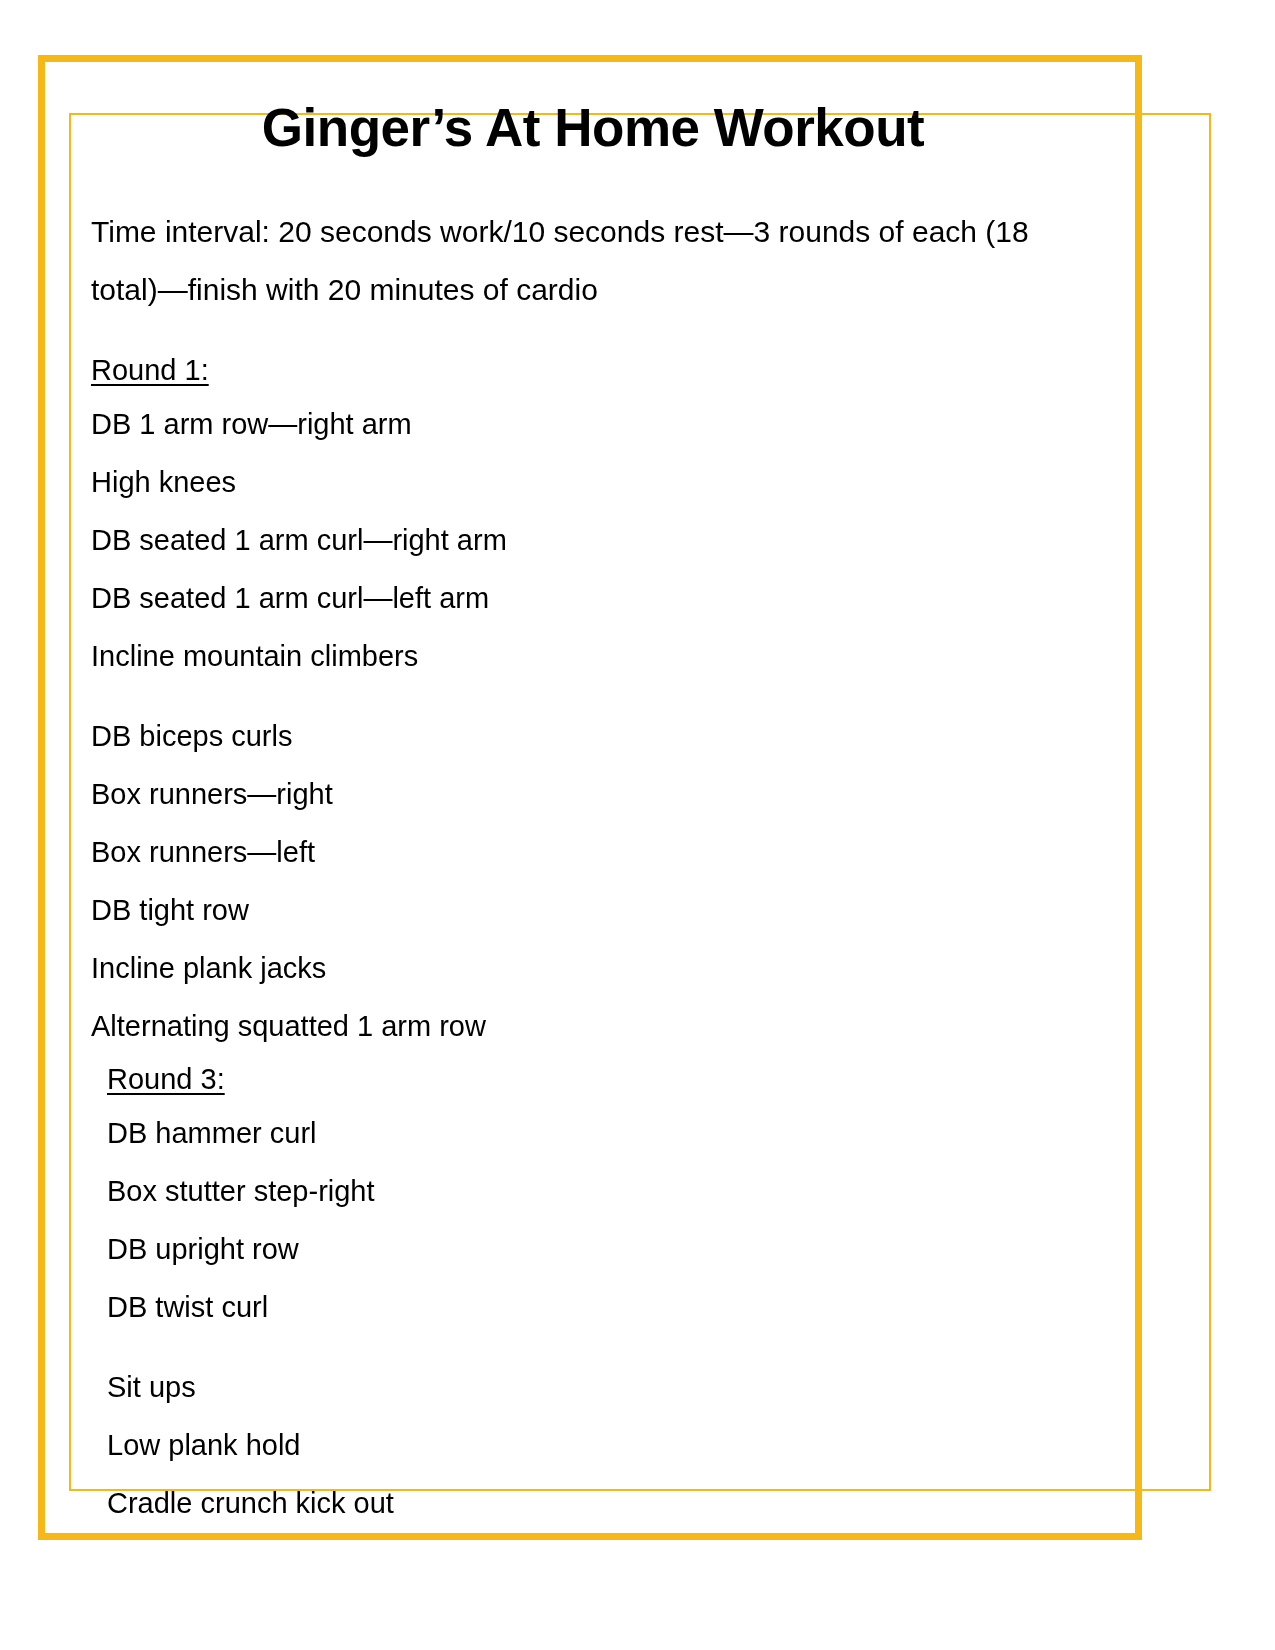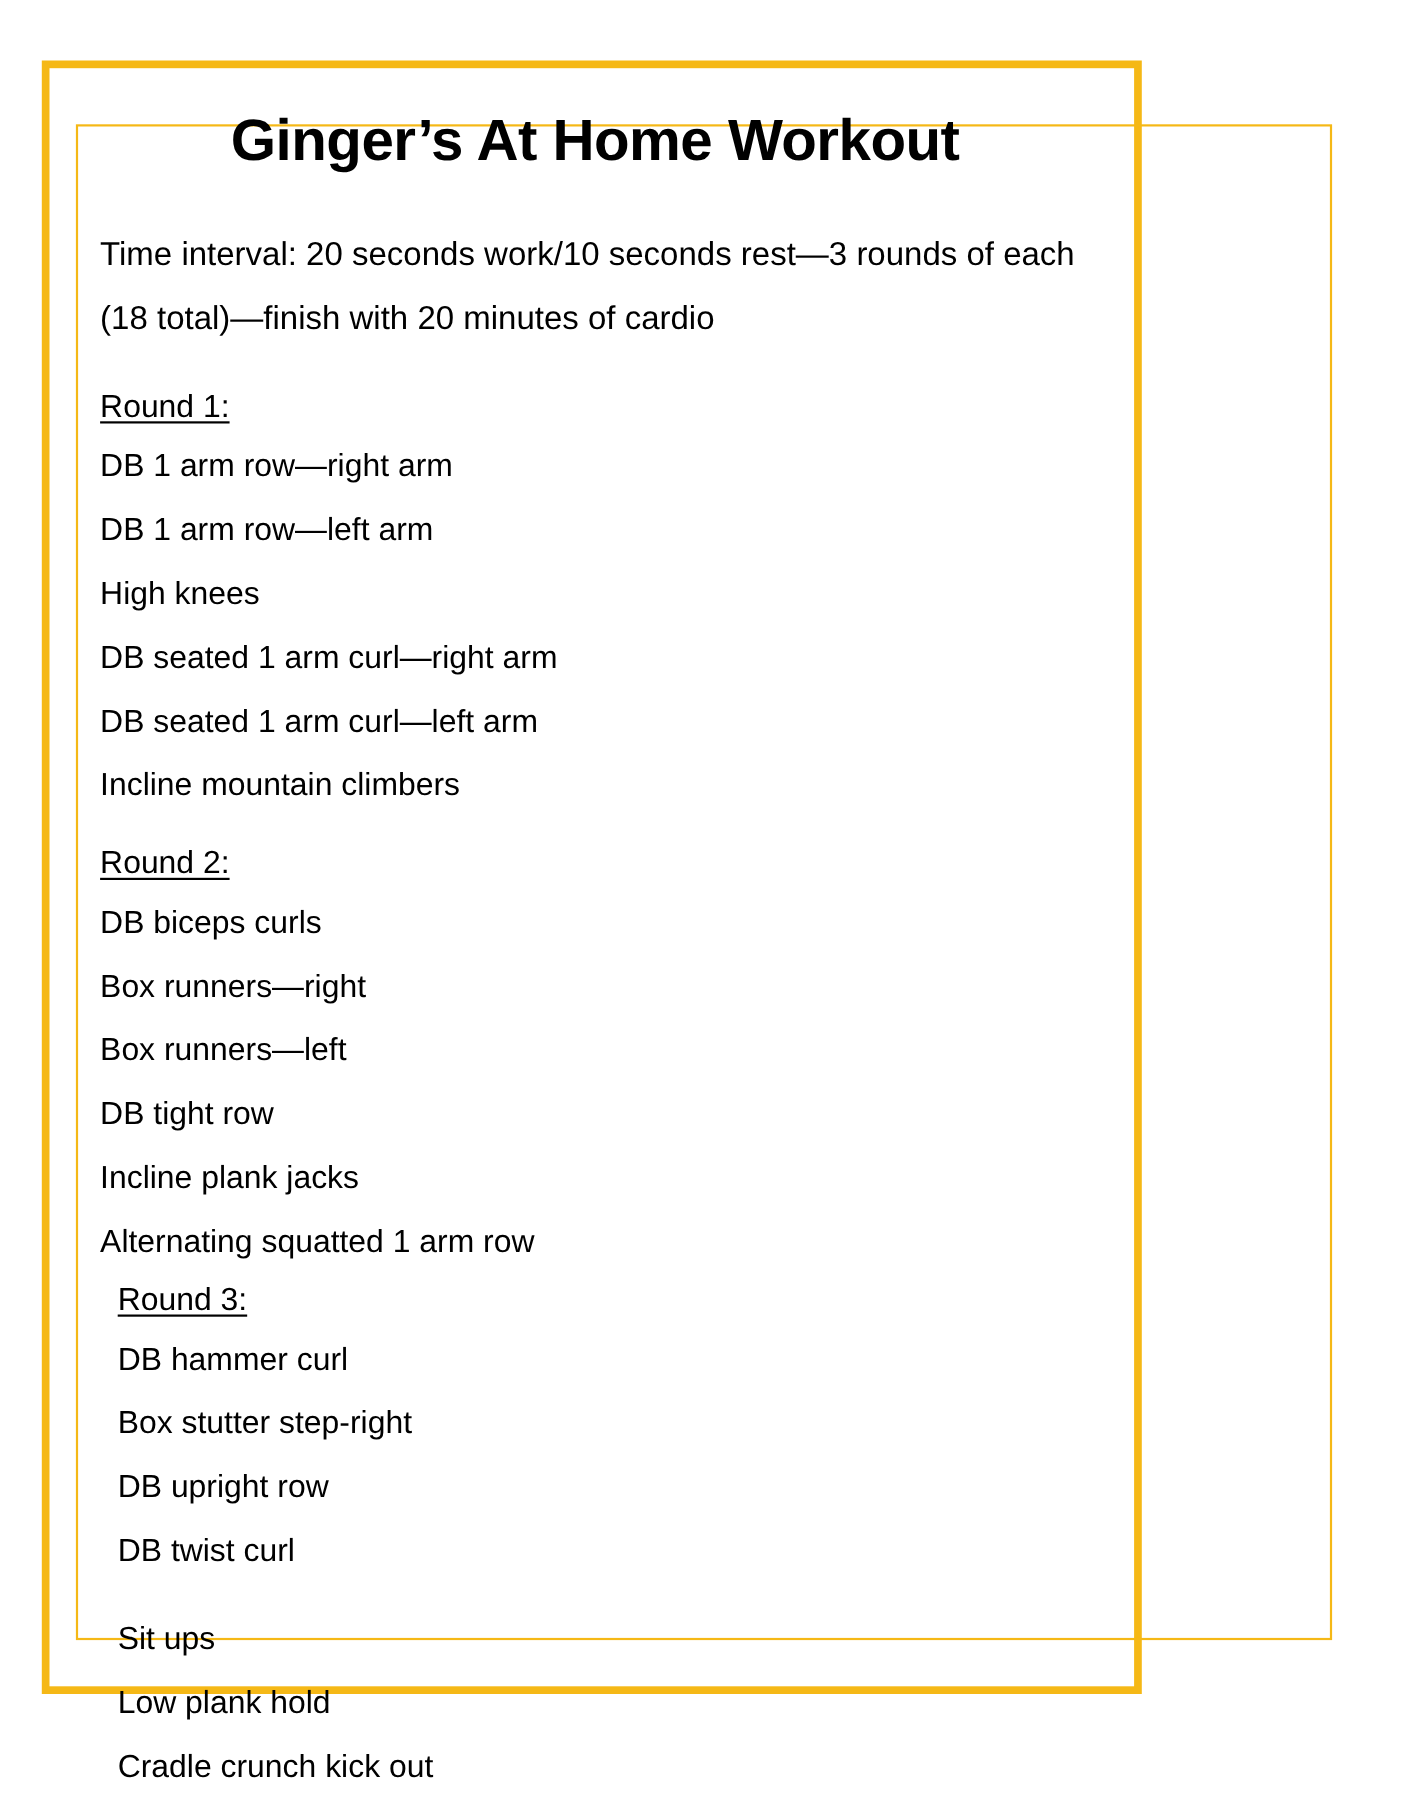--- a/index.html
+++ b/index.html
@@ -17,21 +17,21 @@
     position: relative;
     width: 1275px;
     height: 1650px;
     background: #ffffff;
     box-sizing: border-box;
   }
   .outer-border {
     position: absolute;
     left: 38px;
     top: 55px;
-    width: 1000px;
+    width: 1104px;
     height: 1485px;
     border: 7px solid #F5B816;
     box-sizing: border-box;
   }
   .inner-border {
     position: absolute;
     left: 24px;
     top: 51px;
     width: 1142px;
     height: 1378px;
@@ -103,29 +103,27 @@
 
       <p class="intro">Time interval: 20 seconds work/10 seconds rest—3 rounds of each (18 total)—finish with 20 minutes of cardio</p>
 
       <div class="columns">
 
         <div class="col col-left">
 
           <div class="block">
             <div class="round-heading">Round 1:</div>
             <div class="exercise">DB 1 arm row—right arm</div>
-            <div class="exercise">DB 1 arm row—left arm</div>
             <div class="exercise">High knees</div>
             <div class="exercise">DB seated 1 arm curl—right arm</div>
             <div class="exercise">DB seated 1 arm curl—left arm</div>
             <div class="exercise">Incline mountain climbers</div>
           </div>
 
           <div class="block spacer-block">
-            <div class="round-heading">Round 2:</div>
             <div class="exercise">DB biceps curls</div>
             <div class="exercise">Box runners—right</div>
             <div class="exercise">Box runners—left</div>
             <div class="exercise">DB tight row</div>
             <div class="exercise">Incline plank jacks</div>
             <div class="exercise">Alternating squatted 1 arm row</div>
           </div>
 
         </div>
 

